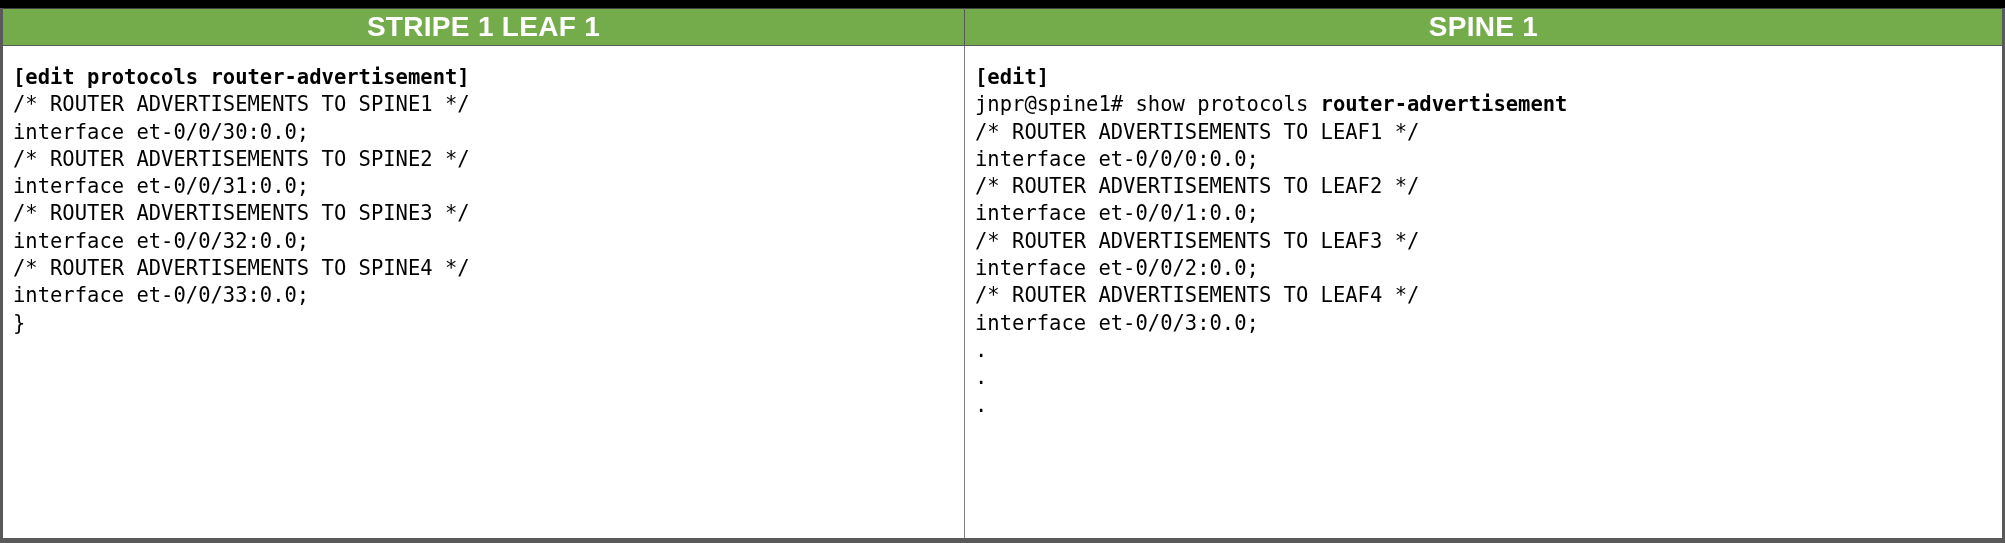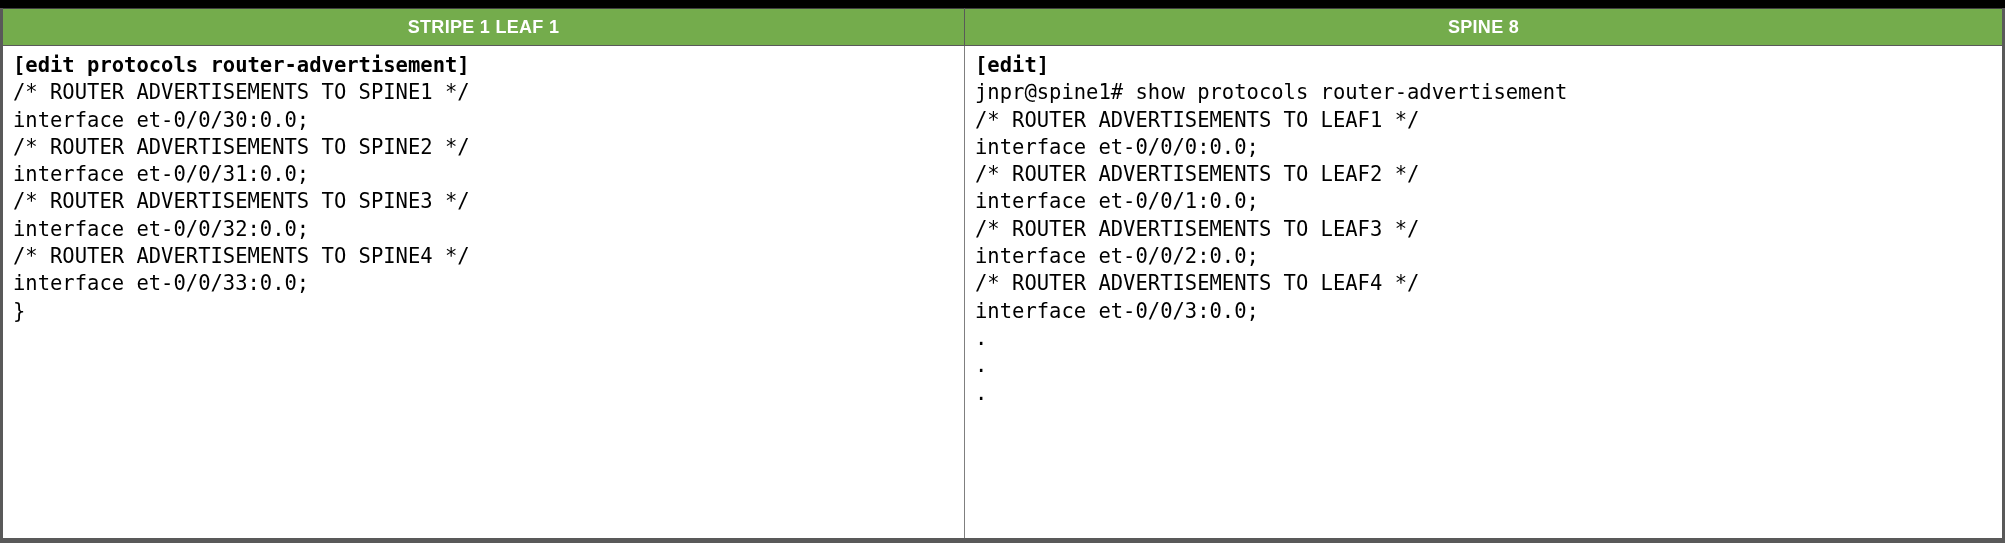--- a/index.html
+++ b/index.html
@@ -55,36 +55,36 @@
 
   col.col-left  { width: 48.1%; }
   col.col-right { width: 51.9%; }
 
   
   th.hdr {
     background: #74AC4C;
     color: #ffffff;
     font-family: "Liberation Sans", sans-serif;
     font-weight: bold;
-    font-size: 18px;
+    font-size: 28px;
     letter-spacing: 0.3px;
     vertical-align: middle;
     height: 36px;
     padding: 0;
     border: 1px solid #595959;
     border-top: 1px solid #404040;
   }
   th.hdr.left-hdr  { border-left: none; }
   th.hdr.right-hdr { border-right: none; }
 
   
   td.cell {
     background: #ffffff;
     vertical-align: top;
-    padding: 6px 0 6px 10px;
+    padding: 18px 0 6px 10px;
     border: 1px solid #7f7f7f;
     border-top: none;
     border-bottom: none;
   }
   td.cell.left-cell  { border-left: none; }
   td.cell.right-cell { border-right: none; margin-top: 21px; }
 
   .code-block {
     font-family: "DejaVu Sans Mono", "Liberation Mono", monospace;
     font-size: 20.5px;
@@ -93,21 +93,21 @@
     white-space: pre;
     letter-spacing: 0px;
   }
   .code-line {
     display: block;
     min-height: 27.3px;
     white-space: pre;
   }
   .code-line.bold { font-weight: bold; }
   .seg-bold   { font-weight: normal; }
-  .seg-normal { font-weight: normal; }
+  .seg-normal { font-weight: bold; }
   .code-line.dot {
     font-size: 20.5px;
     line-height: 27.3px;
   }
 </style>
 </head>
 <body>
 
 <div id="screen">
 
@@ -115,21 +115,21 @@
 
   <div class="table-wrap">
     <table class="cli-table">
       <colgroup>
         <col class="col-left">
         <col class="col-right">
       </colgroup>
       <thead>
         <tr>
           <th class="hdr left-hdr">STRIPE 1 LEAF 1</th>
-          <th class="hdr right-hdr">SPINE 8</th>
+          <th class="hdr right-hdr">SPINE 1</th>
         </tr>
       </thead>
       <tbody>
         <tr>
           <td class="cell left-cell">
             <div class="code-block"><span class="code-line bold">[edit protocols router-advertisement]</span><span class="code-line">/* ROUTER ADVERTISEMENTS TO SPINE1 */</span><span class="code-line">interface et-0/0/30:0.0;</span><span class="code-line">/* ROUTER ADVERTISEMENTS TO SPINE2 */</span><span class="code-line">interface et-0/0/31:0.0;</span><span class="code-line">/* ROUTER ADVERTISEMENTS TO SPINE3 */</span><span class="code-line">interface et-0/0/32:0.0;</span><span class="code-line">/* ROUTER ADVERTISEMENTS TO SPINE4 */</span><span class="code-line">interface et-0/0/33:0.0;</span><span class="code-line">}</span></div>
           </td>
           <td class="cell right-cell">
             <div class="code-block"><span class="code-line bold">[edit]</span><span class="code-line"><span class="seg-bold">jnpr@spine1# show protocols </span><span class="seg-normal">router-advertisement</span></span><span class="code-line">/* ROUTER ADVERTISEMENTS TO LEAF1 */</span><span class="code-line">interface et-0/0/0:0.0;</span><span class="code-line">/* ROUTER ADVERTISEMENTS TO LEAF2 */</span><span class="code-line">interface et-0/0/1:0.0;</span><span class="code-line">/* ROUTER ADVERTISEMENTS TO LEAF3 */</span><span class="code-line">interface et-0/0/2:0.0;</span><span class="code-line">/* ROUTER ADVERTISEMENTS TO LEAF4 */</span><span class="code-line">interface et-0/0/3:0.0;</span><span class="code-line dot">.</span><span class="code-line dot">.</span><span class="code-line dot">.</span></div>
           </td>

